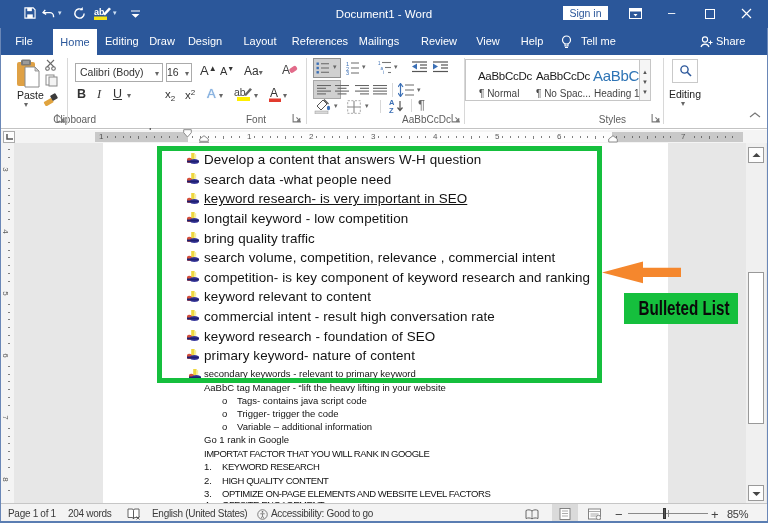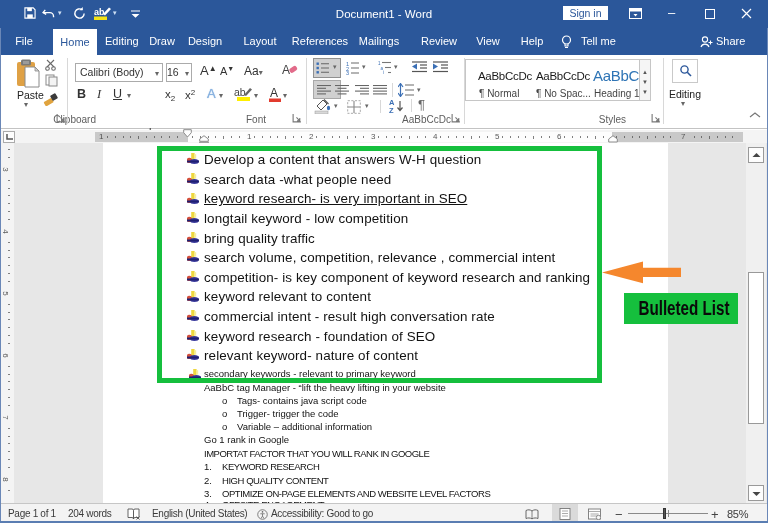--- a/index.html
+++ b/index.html
@@ -574,21 +574,21 @@
 <rect x="0" y="7.5" width="12" height="2" fill="#1f1f72"></rect>
 </svg>
 <div class="dl" style="left:203px;top:185.5px;">keyword research - foundation of SEO</div>
 <svg class="bullet" style="left:186px;top:206.3px;" width="12" height="12" viewBox="0 0 12 12">
 <rect x="4.2" y="0" width="3.4" height="7" fill="#eed73f"></rect>
 <rect x="7.6" y="1.2" width="1.6" height="4.5" fill="#f6ef9a"></rect>
 <circle cx="2.4" cy="7.4" r="2.7" fill="#d4503c"></circle>
 <ellipse cx="7.4" cy="8.4" rx="4.4" ry="2.5" fill="#3c3c9e"></ellipse>
 <rect x="0" y="7.5" width="12" height="2" fill="#1f1f72"></rect>
 </svg>
-<div class="dl" style="left:203px;top:205.1px;">relevant keyword- nature of content</div>
+<div class="dl" style="left:203px;top:205.1px;">primary keyword- nature of content</div>
 <svg class="bullet" style="left:188px;top:226px;" width="10" height="10" viewBox="0 0 12 12">
 <rect x="4.2" y="0" width="3.4" height="7" fill="#eed73f"></rect>
 <rect x="7.6" y="1.2" width="1.6" height="4.5" fill="#f6ef9a"></rect>
 <circle cx="2.4" cy="7.4" r="2.7" fill="#d4503c"></circle>
 <ellipse cx="7.4" cy="8.4" rx="4.4" ry="2.5" fill="#3c3c9e"></ellipse>
 <rect x="0" y="7.5" width="12" height="2" fill="#1f1f72"></rect>
 </svg>
 <div class="sl" style="left:203px;top:224.9px;">secondary keywords - relevant to primary keyword</div>
 <div class="sl" style="left:203px;top:238.9px;">AaBbC tag Manager - “lift the heavy lifting in your website</div>
 <div class="sl" style="left:203px;top:291.4px;">Go 1 rank in Google</div>

